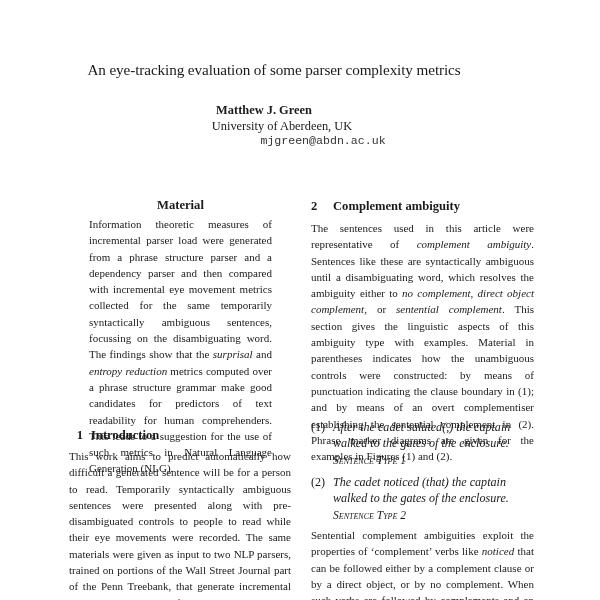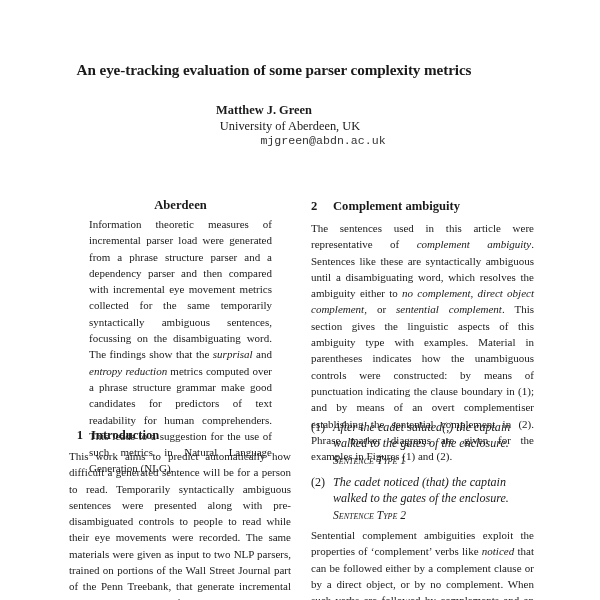--- a/index.html
+++ b/index.html
@@ -1,22 +1,22 @@
 <!DOCTYPE html>
 <html><head>
 <meta charset="utf-8">
 <style>
   html, body { margin:0; padding:0; background:#ffffff; }
   body { width:600px; height:600px; overflow:hidden; position:relative;
          font-family:"Liberation Serif", serif; color:#1a1a1a; }
   .title { position:absolute; top:61px; left:0; width:548px; text-align:center;
-           font-weight:bold; font-size:15.2px; letter-spacing:-0.1px; }
+           font-weight:normal; font-size:15.2px; letter-spacing:-0.1px; }
   .author { position:absolute; top:103px; left:0; width:528px; text-align:center;
             font-weight:bold; font-size:12.4px; }
-  .affil { position:absolute; top:119px; left:0; width:564px; text-align:center; font-size:12.4px;margin-left:8px; }
+  .affil { position:absolute; top:119px; left:0; width:564px; text-align:center; font-size:12.4px; }
   .email { position:absolute; top:134px; left:2px; width:600px; text-align:center;
            font-family:"Liberation Mono", monospace; font-size:11.6px; color:#333;padding-left:21px; }
   .col { position:absolute; font-size:11px; line-height:16.3px; text-align:justify; }
   .col p { margin:0; }
   .abs-head { position:absolute; top:198px; left:89px; width:183px; text-align:center;
               font-weight:bold; font-size:12.6px; }
   .abs-body { top:216px; left:89px; width:183px; }
   .sec-head { position:absolute; font-weight:bold; font-size:12.6px; }
   .sec-head .num { display:inline-block; width:22px; }
   .intro-body { top:448px; left:69px; width:222px; }
@@ -32,21 +32,21 @@
 </head>
 <body>
 
 <div>
   <div class="title">An eye-tracking evaluation of some parser complexity metrics</div>
   <div class="author">Matthew J. Green</div>
   <div class="affil">University of Aberdeen, UK</div>
   <div class="email">mjgreen@abdn.ac.uk</div>
 </div>
 
-<div class="abs-head">Aberdeen</div>
+<div class="abs-head">Material</div>
 <div class="col abs-body">
   <p><span>Information theoretic measures of incremental parser load were generated from a phrase structure parser and a dependency parser and then compared with incremental eye movement metrics collected for the same temporarily syntactically ambiguous sentences, focussing on the disambiguating word. The findings show that the </span><em>surprisal</em><span> and </span><em>entropy reduction</em><span> metrics computed over a phrase structure grammar make good candidates for predictors of text readability for human comprehenders. This leads to a suggestion for the use of such metrics in Natural Language Generation (NLG).</span></p>
 </div>
 
 <div class="sec-head" style="top:428px;left:69px;text-align:center;">
   <span class="num">1</span><span>Introduction</span>
 </div>
 <div class="col intro-body">
   <p class="last">This work aims to predict automatically how difficult a generated sentence will be for a person to read. Temporarily syntactically ambiguous sentences were presented along with pre-disambiguated controls to people to read while their eye movements were recorded. The same materials were given as input to two NLP parsers, trained on portions of the Wall Street Journal part of the Penn Treebank, that generate incremental word by word metrics of parser load. The metrics of parser load were compared against a stan-</p>
 </div>

